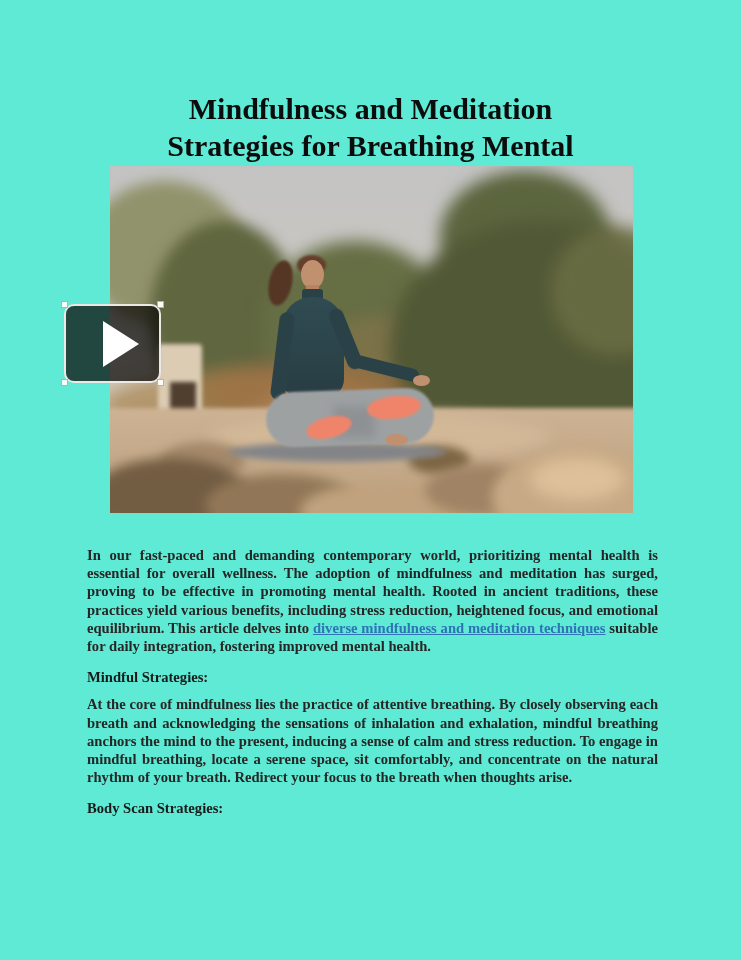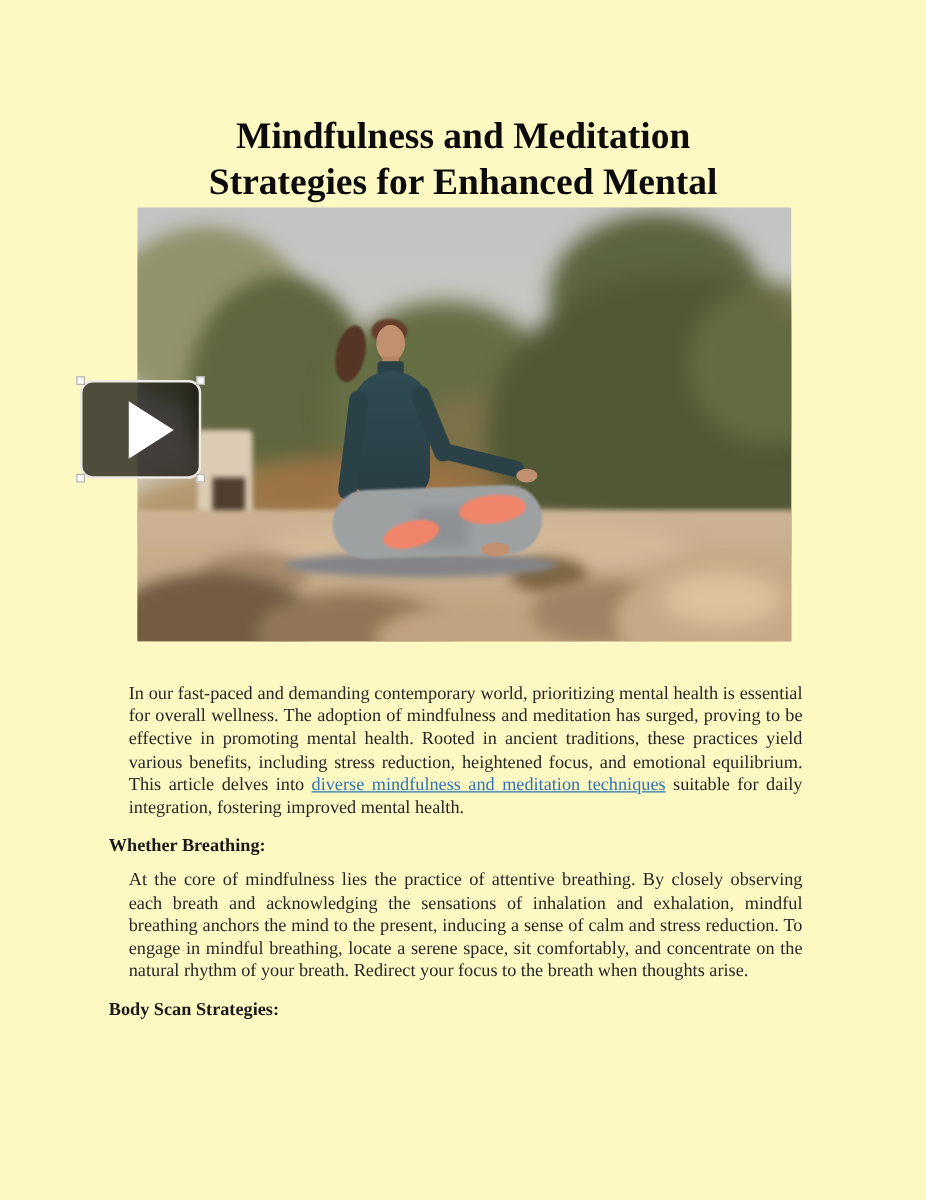--- a/index.html
+++ b/index.html
@@ -1,18 +1,18 @@
 <!DOCTYPE html>
 <html><head>
 <meta charset="utf-8">
 <style>
   * { margin:0; padding:0; box-sizing:border-box; }
   html,body { background:#ffffff; }
   .page {
-    position:relative; width:741px; height:960px; background:#fef9c3;
+    position:relative; width:741px; height:960px; background:#5eead4;
     font-family:"Liberation Serif","DejaVu Serif",serif; overflow:hidden;
   }
   
   .title {
     position:absolute; top:90px; left:0; right:0; text-align:center;
     font-size:30px; line-height:37px; font-weight:700; color:#0c0c0c;
   }
   .title-line { display:block; }
   
   .photo {
@@ -73,32 +73,32 @@
     border-left:36px solid #ffffff; border-top:23px solid transparent; border-bottom:23px solid transparent;
   }
   .corner { position:absolute; width:7px; height:7px; background:#fbfbfa; border:1px solid #b5b2ac; }
   .corner.tl { left:-5px; top:-5px; } .corner.tr { right:-5px; top:-5px; }
   .corner.bl { left:-5px; bottom:-5px; } .corner.br { right:-5px; bottom:-5px; }
   
   .content {
     position:absolute; left:87px; top:546px; width:571px;
     font-size:14.6px; line-height:18.2px; color:#262626; text-align:justify;
   }
-  .para { margin:0 16px 13px; }
+  .para { margin:0 0 13px;font-weight:bold; }
   .sec-head { font-size:14.6px; font-weight:700; color:#1a1a1a; margin:6px 0 9px; text-align:left; }
   .link { color:#2e74b5; text-decoration:underline; }
 </style>
 </head>
 <body>
 
 <div class="page">
 
   <h1 class="title">
     <span class="title-line">Mindfulness and Meditation</span>
-    <span class="title-line">Strategies for Enhanced Mental</span>
+    <span class="title-line">Strategies for Breathing Mental</span>
   </h1>
 
   <div class="photo" title="Woman in dark teal zip-up top and gray leggings with coral patches meditating cross-legged on rocky sandy ground before blurred green trees">
     <div class="blob tree-left-palm"></div>
     <div class="blob tree-left-dark"></div>
     <div class="blob tree-center"></div>
     <div class="blob tree-center-brown"></div>
     <div class="blob tree-right-peak"></div>
     <div class="blob tree-right-mass"></div>
     <div class="blob tree-right-light"></div>
@@ -141,19 +141,19 @@
     <span class="corner tl"></span>
     <span class="corner tr"></span>
     <span class="corner bl"></span>
     <span class="corner br"></span>
     <span class="play-tri"></span>
   </button>
 
   <div class="content">
     <p class="para"><span>In our fast-paced and demanding contemporary world, prioritizing mental health is essential for overall wellness. The adoption of mindfulness and meditation has surged, proving to be effective in promoting mental health. Rooted in ancient traditions, these practices yield various benefits, including stress reduction, heightened focus, and emotional equilibrium. This article delves into </span><a class="link" href="#">diverse mindfulness and meditation techniques</a><span> suitable for daily integration, fostering improved mental health.</span></p>
 
-    <h2 class="sec-head">Whether Breathing:</h2>
+    <h2 class="sec-head">Mindful Strategies:</h2>
     <p class="para">At the core of mindfulness lies the practice of attentive breathing. By closely observing each breath and acknowledging the sensations of inhalation and exhalation, mindful breathing anchors the mind to the present, inducing a sense of calm and stress reduction. To engage in mindful breathing, locate a serene space, sit comfortably, and concentrate on the natural rhythm of your breath. Redirect your focus to the breath when thoughts arise.</p>
 
     <h2 class="sec-head">Body Scan Strategies:</h2>
   </div>
 
 </div>
 
 </body></html>

